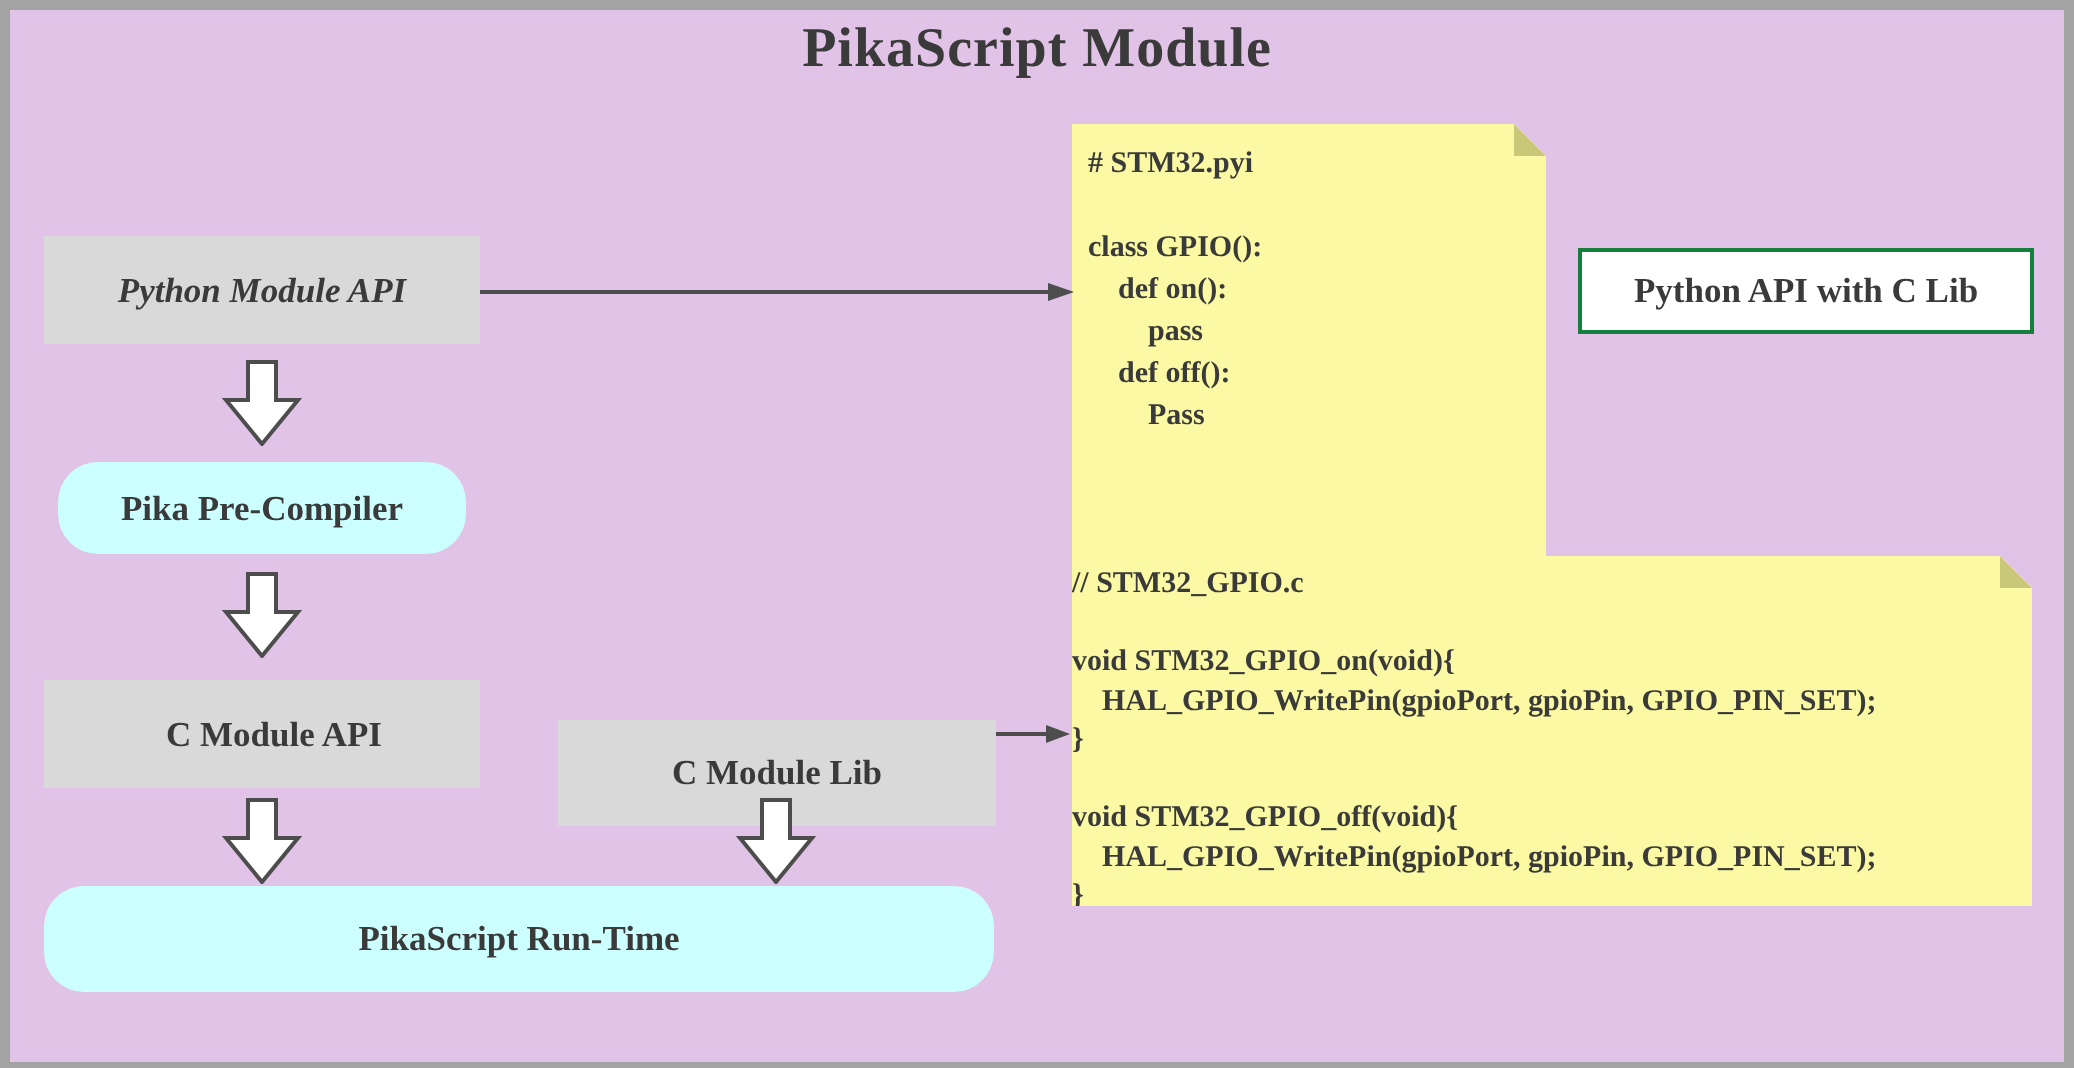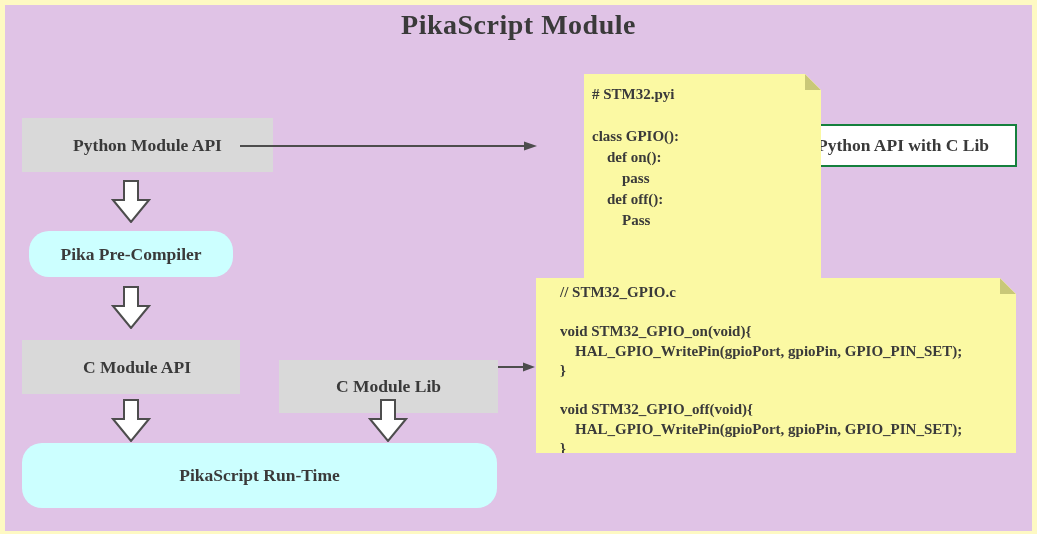--- a/index.html
+++ b/index.html
@@ -1,21 +1,21 @@
 <!DOCTYPE html>
 <html><head>
 <meta charset="utf-8">
 <style>
   html, body { margin: 0; padding: 0; }
   body { font-family: "Liberation Serif", serif; }
   .page {
     position: relative;
     width: 1037px;
     height: 534px;
-    background: #fef9c3;
+    background: #a3a3a3;
     overflow: hidden;
   }
   .canvas {
     position: absolute;
     left: 5px; top: 5px;
     width: 1027px; height: 526px;
     background: #e0c3e6;
   }
   .abs { position: absolute; }
   .title {
@@ -35,25 +35,25 @@
     font-weight: bold;
     color: #3a3a3a;
     text-align: center;
   }
   .gray  { background: #d9d9d9; }
   .cyan  { background: #ccffff; border-radius: 20px; }
   .whitebox {
     background: #ffffff;
     border: 2px solid #15803d;
   }
-  .box-python-api    { left: 22px;  top: 118px; width: 251px; height: 54px; }
+  .box-python-api    { left: 22px;  top: 118px; width: 218px; height: 54px; font-style: italic; }
   .box-precompiler   { left: 29px;  top: 231px; width: 204px; height: 46px; }
   .box-c-api         { left: 22px;  top: 340px; width: 218px; height: 54px; padding-left: 12px; }
   .box-c-lib         { left: 279px; top: 360px; width: 219px; height: 53px; }
-  .box-runtime       { left: 22px;  top: 443px; width: 475px; height: 65px; }
+  .box-runtime       { left: 22px;  top: 443px; width: 475px; height: 53px; }
   .box-python-c-lib  { left: 789px; top: 124px; width: 228px; height: 43px; }
 
   .note {
     background: #fbf9a3;
     box-sizing: border-box;
     clip-path: polygon(0 0, calc(100% - 16px) 0, 100% 16px, 100% 100%, 0 100%);
   }
   .note .fold {
     position: absolute;
     top: 0; right: 0;
@@ -61,24 +61,24 @@
     background: #c9c878;
     clip-path: polygon(0 0, 100% 100%, 0 100%);
   }
   .note pre {
     margin: 0;
     font-family: "Liberation Serif", serif;
     font-weight: bold;
     color: #3a3a3a;
     white-space: pre;
   }
-  .note-pyi { left: 536px; top: 74px;  width: 237px; height: 216px; margin-left: 48px; }
+  .note-pyi { left: 536px; top: 62px;  width: 237px; height: 216px; }
   .note-pyi pre { padding: 10px 8px; font-size: 15px; line-height: 21px; }
   .note-c   { left: 536px; top: 278px; width: 480px; height: 175px; }
-  .note-c pre { padding: 5px 24px; font-size: 15px; line-height: 19.5px; }
+  .note-c pre { padding: 5px 0; font-size: 15px; line-height: 19.5px; }
 
   .block-arrow { width: 40px; height: 43px; }
   .ba-1 { left: 111px; top: 180px; }
   .ba-2 { left: 111px; top: 286px; }
   .ba-3 { left: 111px; top: 399px; }
   .ba-4 { left: 368px; top: 399px; }
   .thin-arrow-1 { left: 240px; top: 140px; }
   .thin-arrow-2 { left: 498px; top: 361px; }
 </style>
 </head>

